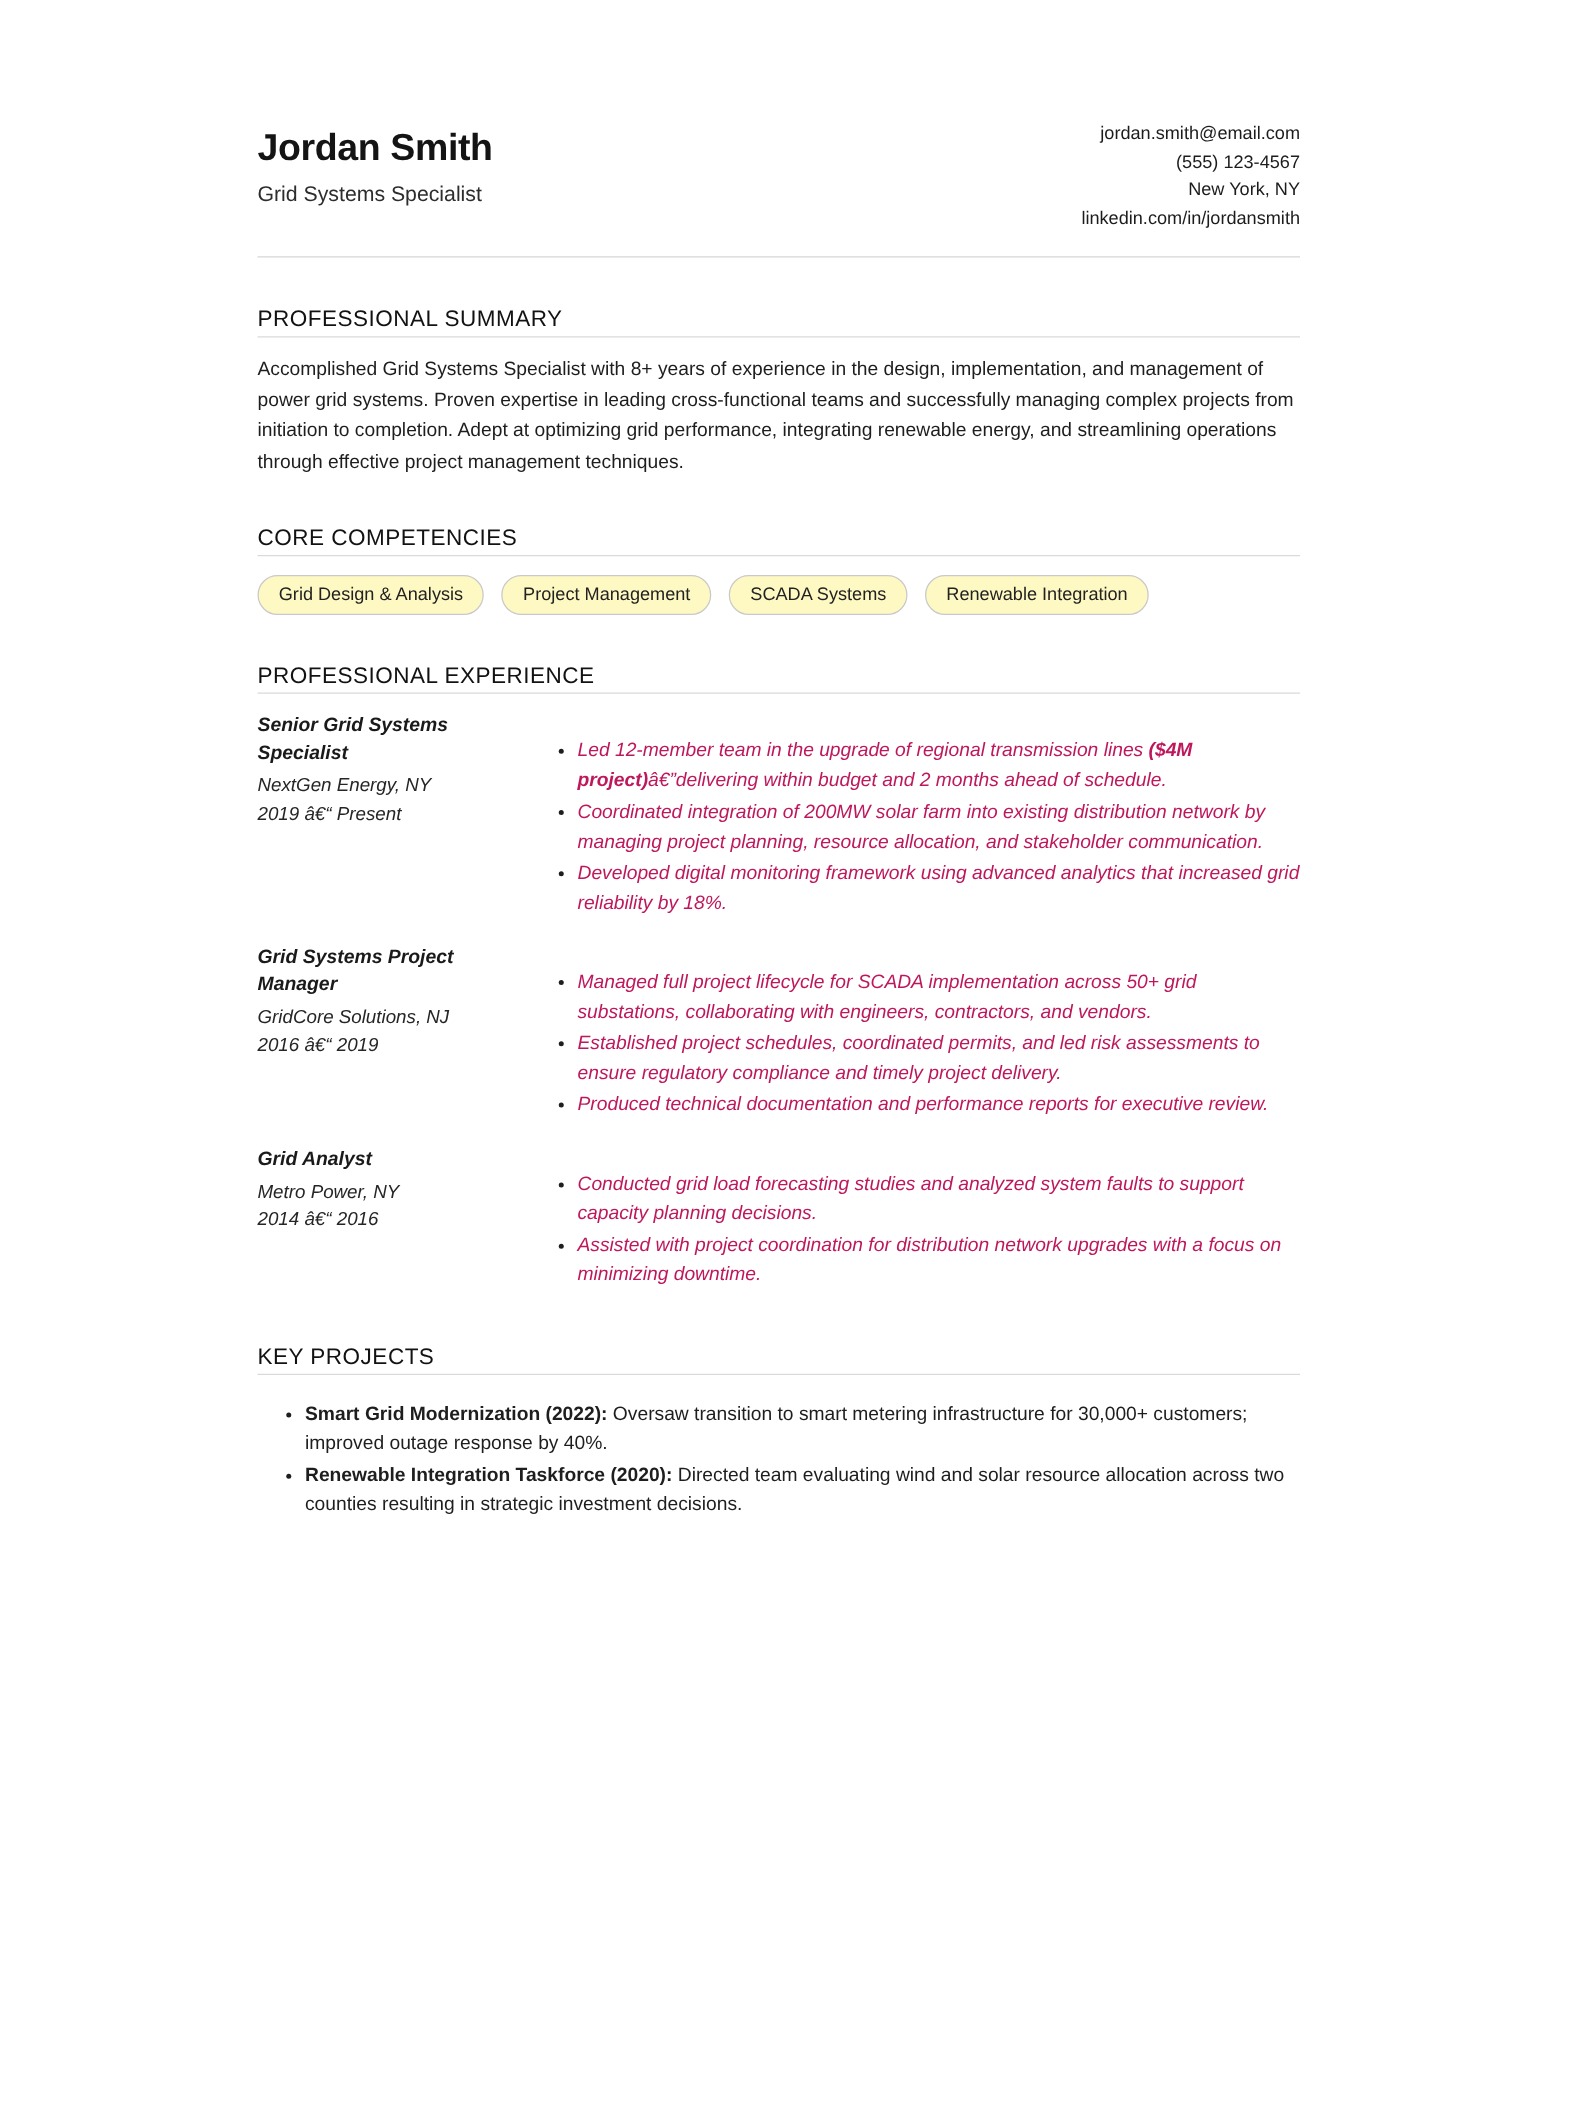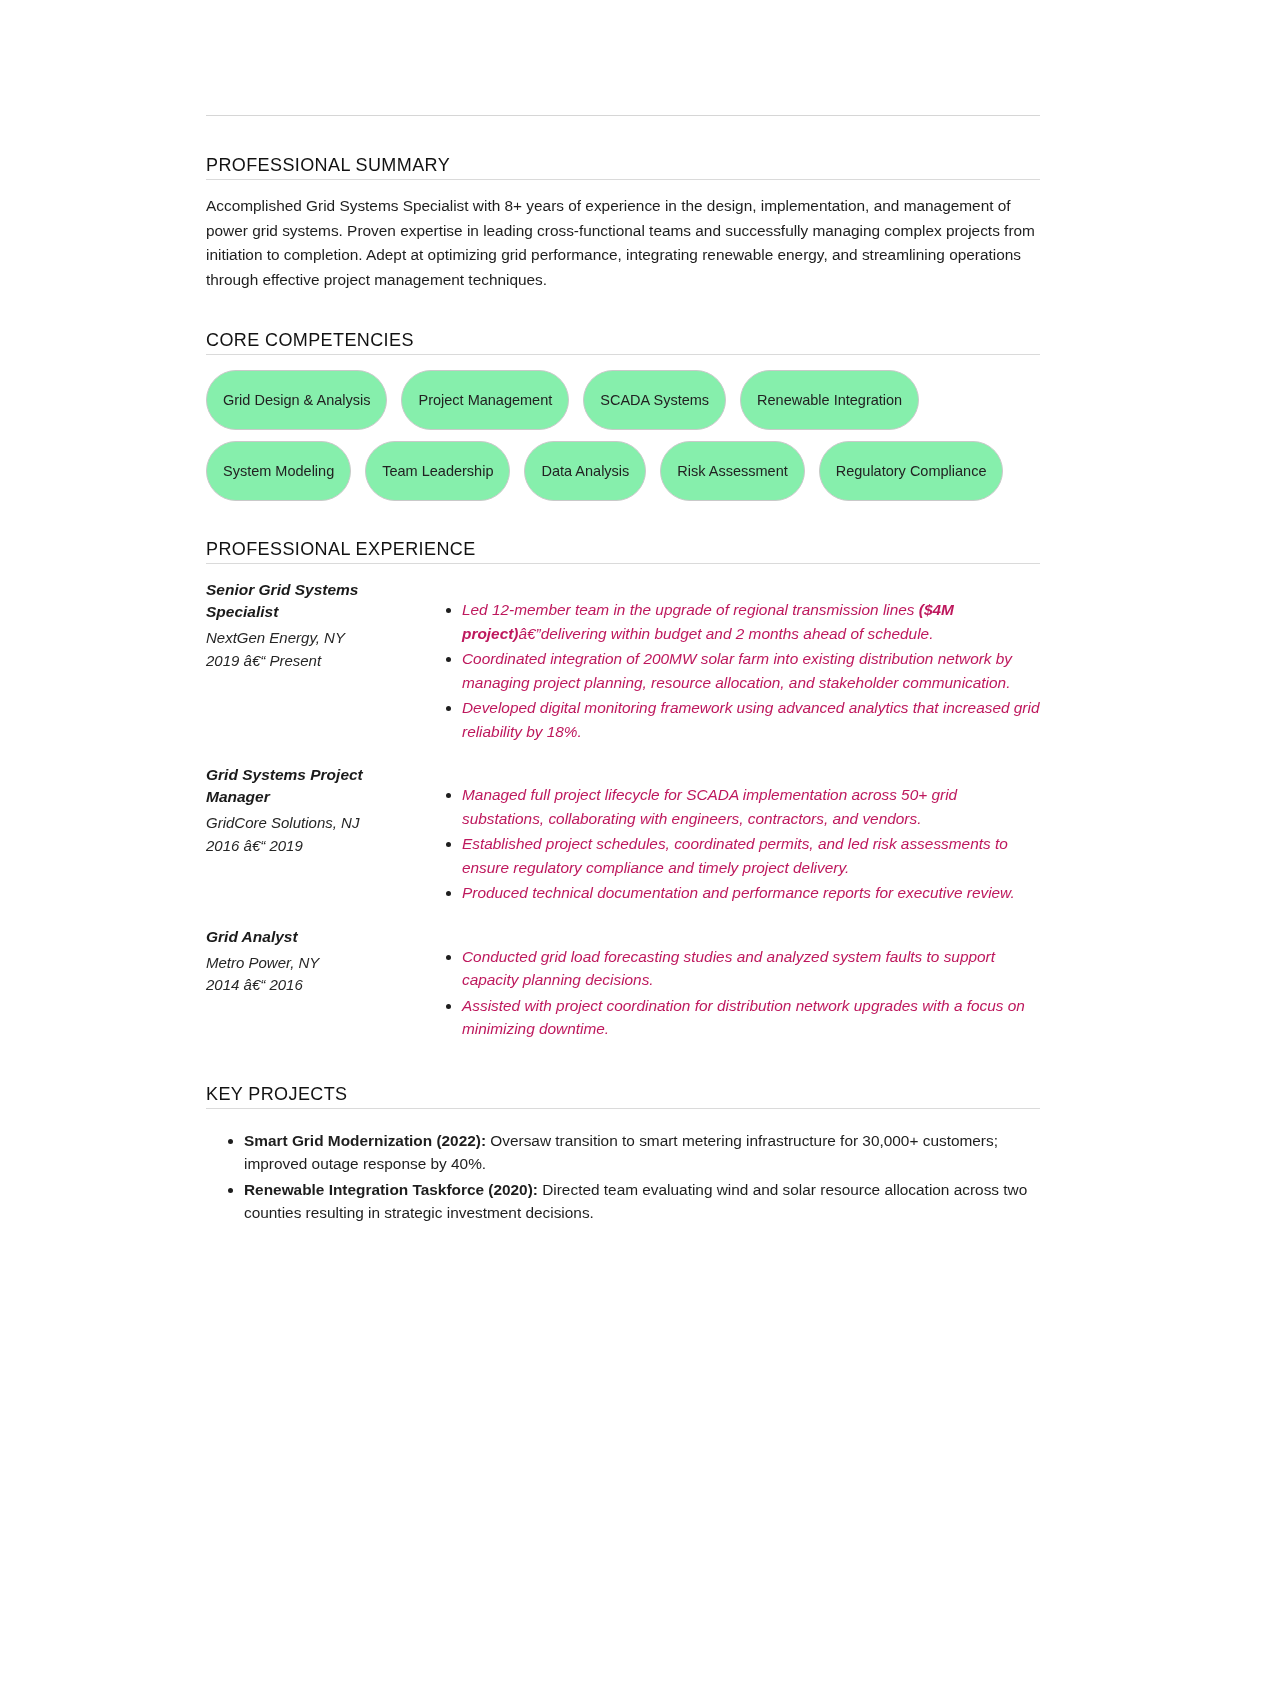--- a/index.html
+++ b/index.html
@@ -29,22 +29,22 @@
   .sec-projects { margin-top: 40px; }
 
   .summary-text { margin: 14px 0 0 0; font-size: 15.4px; line-height: 24.5px; color: #1e1e1e; }
 
   
   .chips { margin-top: 15px; }
   .chip-row { display: flex; gap: 14px; }
   .chip-row + .chip-row { margin-top: 11px; }
   .chip {
     display: inline-block; border: 1px solid #c9c9c9; border-radius: 999px;
-    padding: 20px 16px; font-size: 14.5px; line-height: 18px; color: #222;
-    background: #86efac; white-space: nowrap;
+    padding: 6px 16px; font-size: 14.5px; line-height: 18px; color: #222;
+    background: #fef9c3; white-space: nowrap;
   }
 
   
   .jobs { margin-top: 15px; }
   .job { display: grid; grid-template-columns: 180px 1fr; column-gap: 58px; font-style: italic; }
   .job + .job { margin-top: 19px; }
   .job-role { font-size: 15.5px; font-weight: 700; line-height: 22px; color: #1a1a1a; margin-bottom: 4px; }
   .job-company, .job-dates { font-size: 15px; line-height: 22.5px; color: #262626; }
   .bullets { margin: 19px 0 0 0; padding-left: 18px; }
   .bullets li { font-size: 15.4px; line-height: 23.5px; color: #be185d; margin-bottom: 2px; }
@@ -55,44 +55,49 @@
   .proj-list { margin: 20px 0 0 20px; padding-left: 18px; }
   .proj-list li { font-size: 15.4px; line-height: 23.5px; color: #1e1e1e; margin-bottom: 2px; }
   .proj-list li::marker { color: #1e1e1e; }
 </style>
 </head>
 <body>
 
 <div class="page">
   <div class="content">
 
+    <header class="resume-header">
+      <div>
+        <h1 class="name">Jordan Smith</h1>
+        <div class="job-title">Grid Systems Specialist</div>
+      </div>
+      <div class="contact">
+        <div>jordan.smith@email.com</div>
+        <div>(555) 123-4567</div>
+        <div>New York, NY</div>
+        <div>linkedin.com/in/jordansmith</div>
+      </div>
+    </header>
     <hr class="header-rule">
 
     <section class="sec-summary">
       <h2>PROFESSIONAL SUMMARY</h2>
       <hr class="h-rule">
       <p class="summary-text">Accomplished Grid Systems Specialist with 8+ years of experience in the design, implementation, and management of power grid systems. Proven expertise in leading cross-functional teams and successfully managing complex projects from initiation to completion. Adept at optimizing grid performance, integrating renewable energy, and streamlining operations through effective project management techniques.</p>
     </section>
 
     <section class="sec-competencies">
       <h2>CORE COMPETENCIES</h2>
       <hr class="h-rule">
       <div class="chips">
         <div class="chip-row">
           <span class="chip">Grid Design &amp; Analysis</span>
           <span class="chip">Project Management</span>
           <span class="chip">SCADA Systems</span>
           <span class="chip">Renewable Integration</span>
-        </div>
-        <div class="chip-row">
-          <span class="chip">System Modeling</span>
-          <span class="chip">Team Leadership</span>
-          <span class="chip">Data Analysis</span>
-          <span class="chip">Risk Assessment</span>
-          <span class="chip">Regulatory Compliance</span>
         </div>
       </div>
     </section>
 
     <section class="sec-experience">
       <h2>PROFESSIONAL EXPERIENCE</h2>
       <hr class="h-rule">
       <div class="jobs">
 
         <div class="job">

